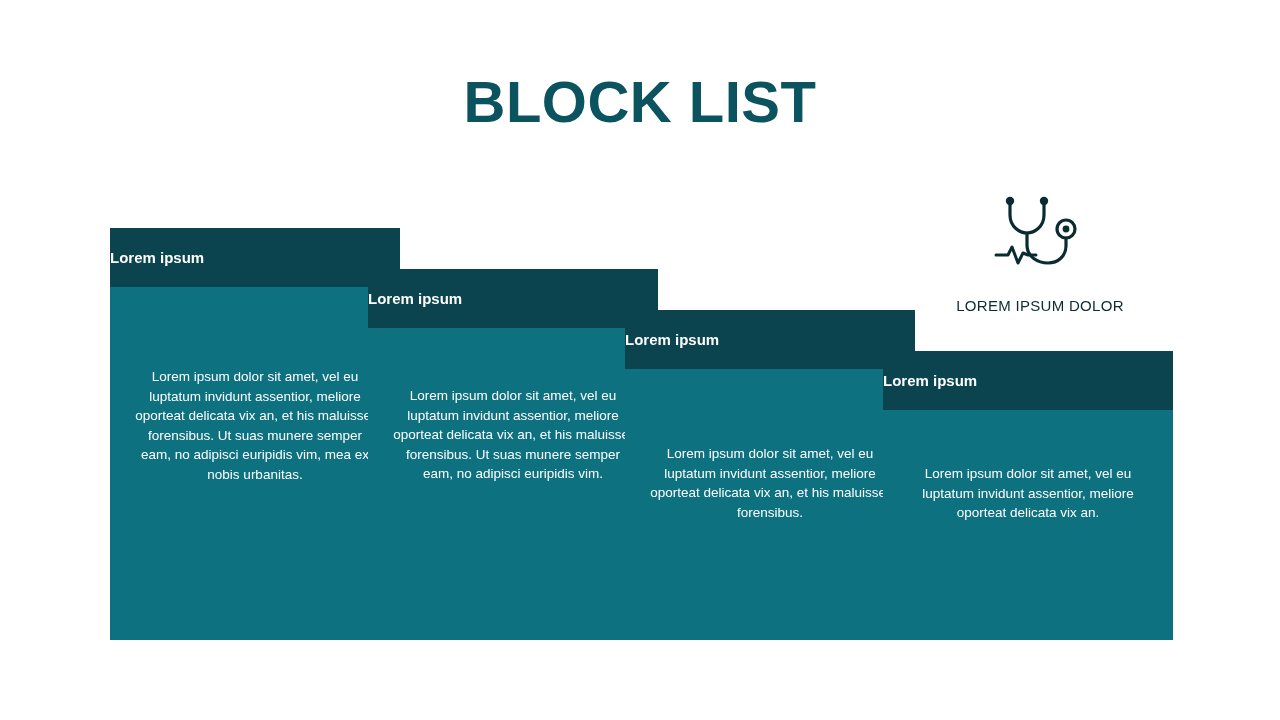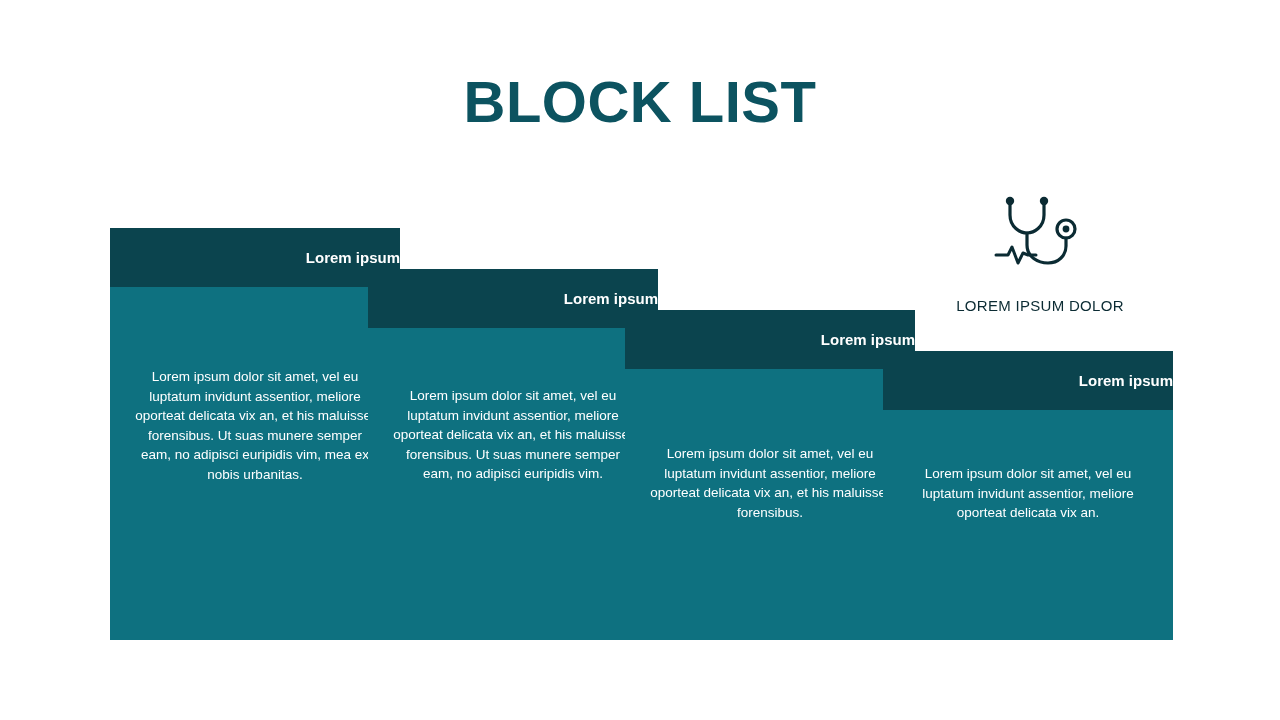--- a/index.html
+++ b/index.html
@@ -53,21 +53,21 @@
     position: absolute;
     background: #0b444e;
     color: #ffffff;
     font-size: 15px;
     font-weight: bold;
     display: flex;
     align-items: center;
   }
   .header-label {
     width: 100%;
-    text-align: right;
+    text-align: left;
     padding-bottom: 1px;
   }
   .body-text {
     position: absolute;
     color: #ffffff;
     font-size: 13.5px;
     line-height: 19.5px;
     text-align: center;
   }
 

